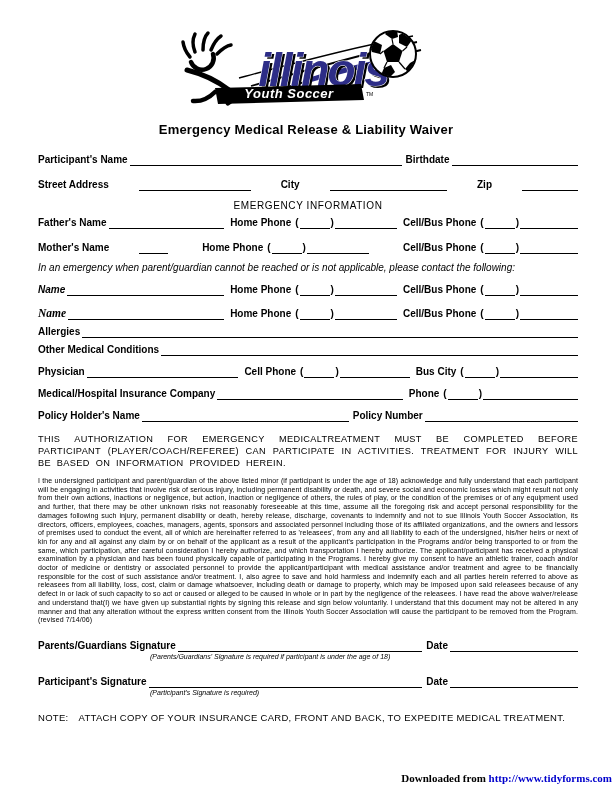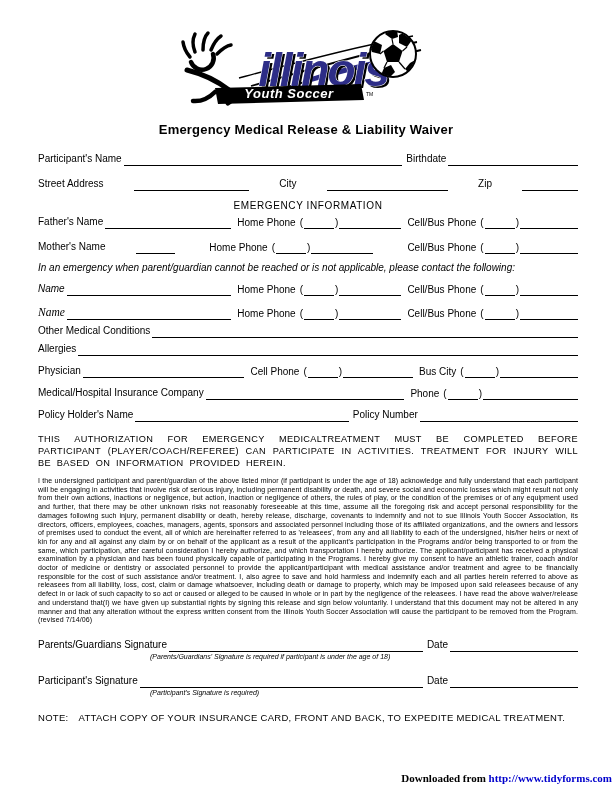--- a/index.html
+++ b/index.html
@@ -1,21 +1,21 @@
 <!DOCTYPE html>
 <html><head>
 <meta charset="utf-8">
 <style>
   html,body{margin:0;padding:0;background:#fff;}
   .page{width:612px;height:792px;position:relative;background:#fff;color:#000;
         font-family:"Liberation Sans",sans-serif;overflow:hidden;margin:0 auto;}
   .content{padding:0 34px 0 38px;}
   .logo{display:block;margin:30px auto 0;}
   .title{margin-top:12px;text-align:center;font-size:13px;font-weight:bold;letter-spacing:.2px;}
-  .frow{display:flex;align-items:flex-start;font-size:10px;line-height:13px;}
+  .frow{display:flex;align-items:flex-end;font-size:10px;line-height:13px;font-weight:bold;}
   .lbl{white-space:nowrap;padding-right:2px;}
   .fill{border-bottom:1px solid #000;height:13px;}
   .grow{flex:1 1 auto;}
   .f215{flex:2.15 1 0;} .f1{flex:1 1 0;} .f105{flex:1.05 1 0;} .f135{flex:1.35 1 0;}
   .w30{width:30px;} .w56{width:56px;} .w62{width:62px;} .w58{width:58px;}
   .w70{width:70px;} .w78{width:78px;} .w95{width:95px;} .w128{width:128px;}
   .pg{display:flex;align-items:flex-end;white-space:nowrap;margin-left:6px;}
   .paren{padding:0 1px 0 2px;}
   .parenc{padding:0 1px;}
   .sect{margin-top:9px;text-align:center;font-size:10px;letter-spacing:.6px;}
@@ -190,26 +190,26 @@
       <span class="pg">
         <span class="lbl">Cell/Bus Phone</span>
         <span class="lbl paren">(</span>
         <span class="fill w30"></span>
         <span class="lbl parenc">)</span>
         <span class="fill w58"></span>
       </span>
     </div>
 
     <div class="frow mt9">
+      <span class="lbl">Allergies</span>
+      <span class="fill grow"></span>
+    </div>
+
+    <div class="frow mt9">
       <span class="lbl">Other Medical Conditions</span>
-      <span class="fill grow"></span>
-    </div>
-
-    <div class="frow mt9">
-      <span class="lbl">Allergies</span>
       <span class="fill grow"></span>
     </div>
 
     <div class="frow mt8">
       <span class="lbl">Physician</span>
       <span class="fill grow"></span>
       <span class="pg">
         <span class="lbl">Cell Phone</span>
         <span class="lbl paren">(</span>
         <span class="fill w30"></span>

